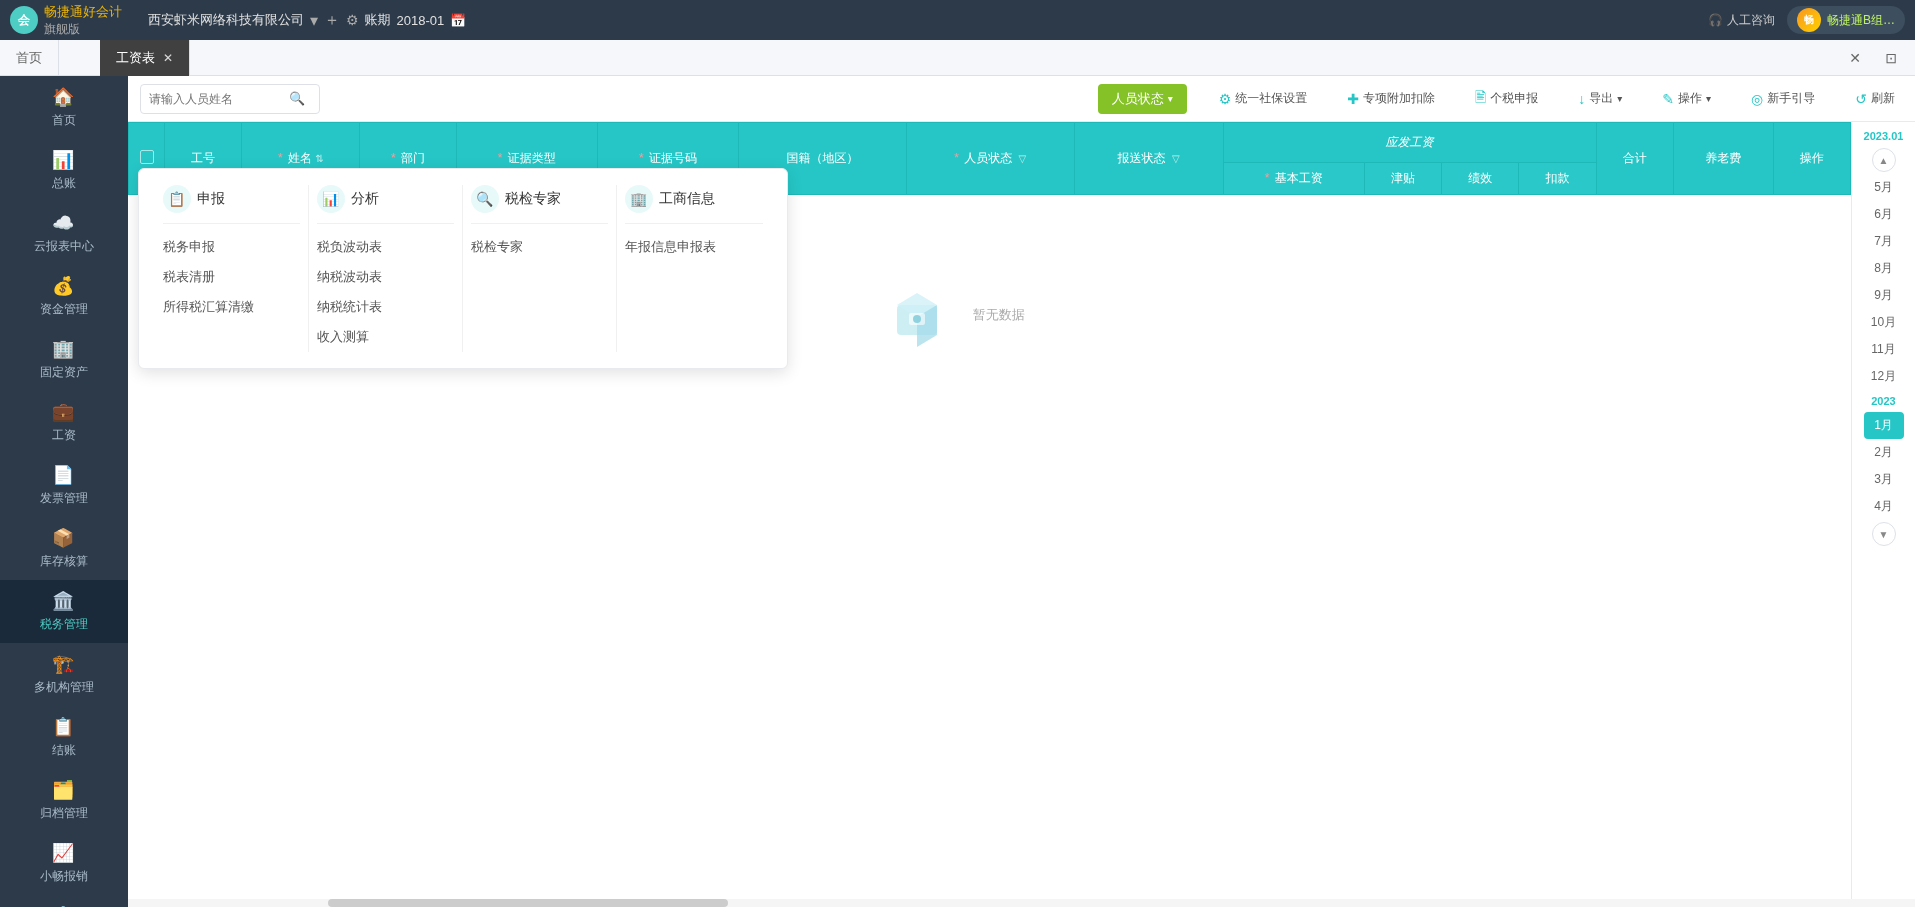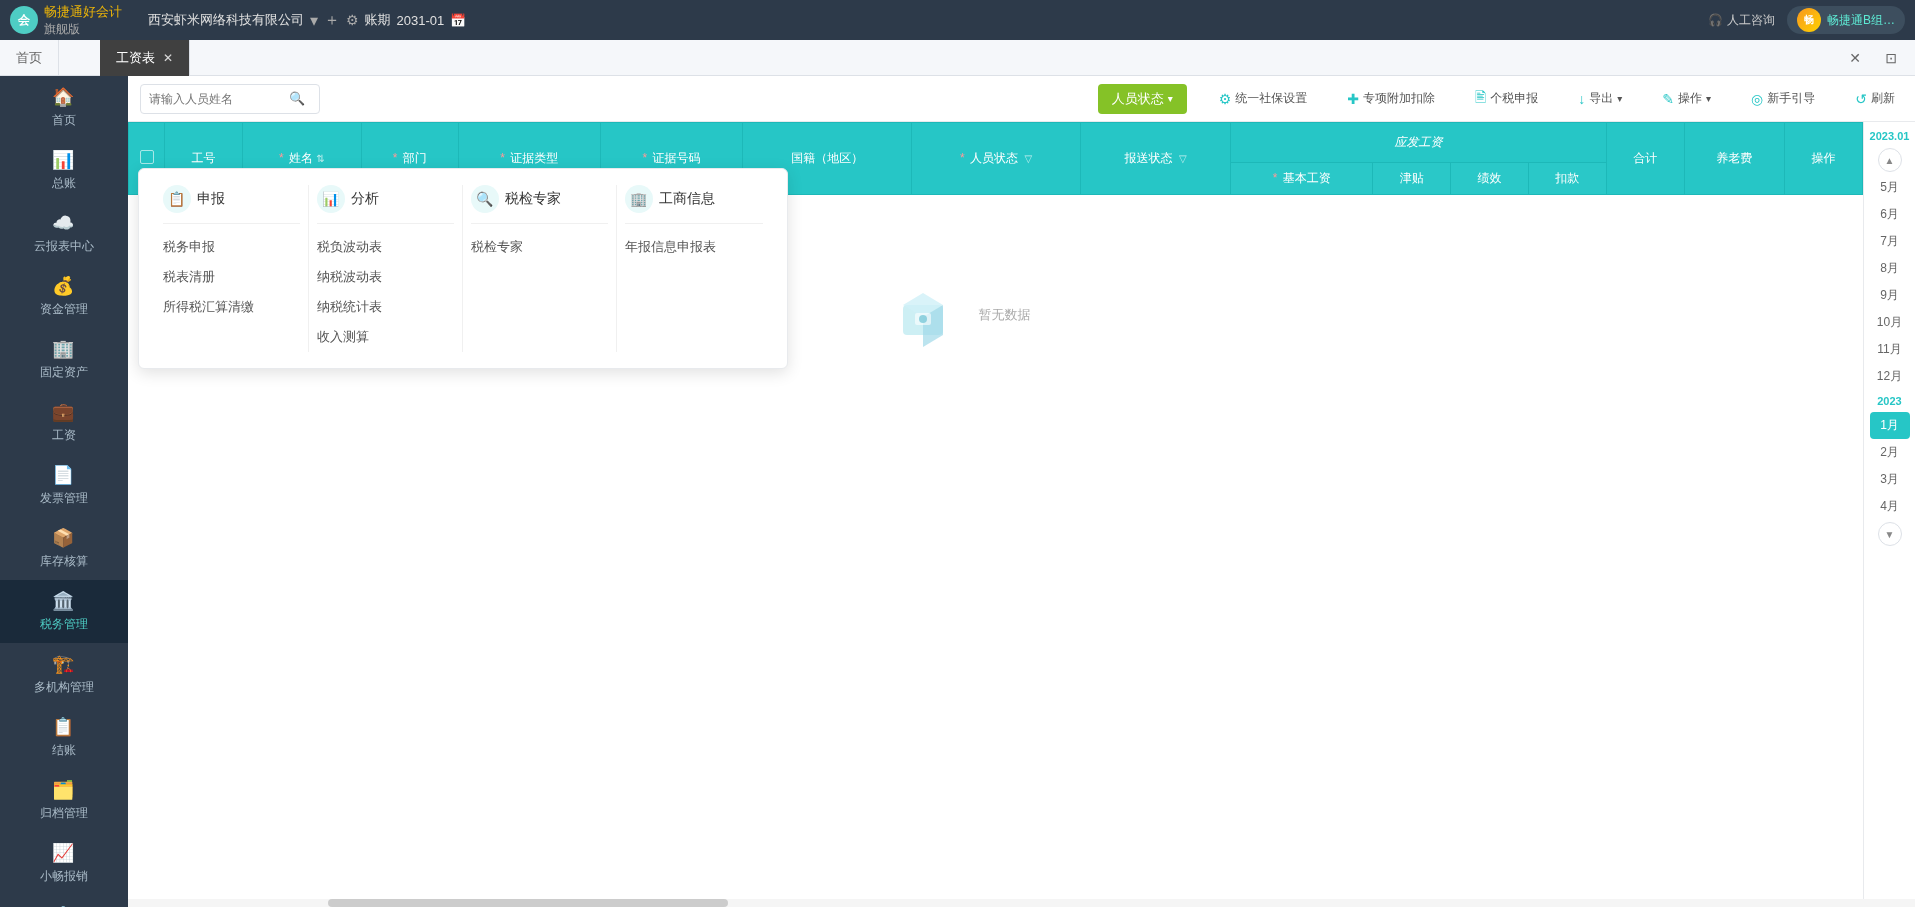--- a/index.html
+++ b/index.html
@@ -46,21 +46,21 @@
     .avatar-area {
       display: flex; align-items: center; gap: 6px;
       background: #3d4e5e; border-radius: 16px; padding: 2px 10px;
     }
     .avatar-circle {
       width: 24px; height: 24px; border-radius: 50%;
       background: linear-gradient(135deg, #f7971e, #ffd200);
       display: flex; align-items: center; justify-content: center;
       font-size: 10px; color: white; font-weight: bold;
     }
-    .avatar-name { color: #5eead4; font-size: 12px; }
+    .avatar-name { color: #bef264; font-size: 12px; }
 
     
     .tab-bar {
       height: 36px;
       background: #f5f7fa;
       border-bottom: 1px solid #dde1e7;
       display: flex;
       align-items: center;
       padding: 0 0 0 0;
       flex-shrink: 0;
@@ -246,21 +246,21 @@
       font-size: 13px; color: #555; cursor: pointer;
       transition: color 0.2s;
     }
 
     .menu-section:not(:last-child) {
       border-right: 1px solid #f0f0f0;
     }
 
     
     .date-panel {
-      width: 52px;
+      width: 64px;
       background: #fff;
       border-left: 1px solid #e8eaed;
       display: flex;
       flex-direction: column;
       align-items: center;
       padding: 4px 0;
       overflow-y: auto;
       flex-shrink: 0;
     }
     .date-month-item {
@@ -312,21 +312,21 @@
       <div class="logo-sub">旗舰版</div>
     </div>
   </div>
   <div class="header-company">
     <span class="company-name">西安虾米网络科技有限公司</span>
     <span style="color:#aaa;cursor:pointer;">▾</span>
     <span style="color:#aaa;cursor:pointer;font-size:16px;">＋</span>
     <span style="color:#aaa;cursor:pointer;font-size:14px;">⚙</span>
     <span class="accounting-period">
       <span>账期</span>
-      <span>2031-01</span>
+      <span>2018-01</span>
       <span style="color:#26c6c6;cursor:pointer;">📅</span>
     </span>
   </div>
   <div class="header-right">
     <div class="header-right-btn">
       <span>🎧</span>
       <span>人工咨询</span>
     </div>
     <div class="avatar-area">
       <div class="avatar-circle">畅</div>

